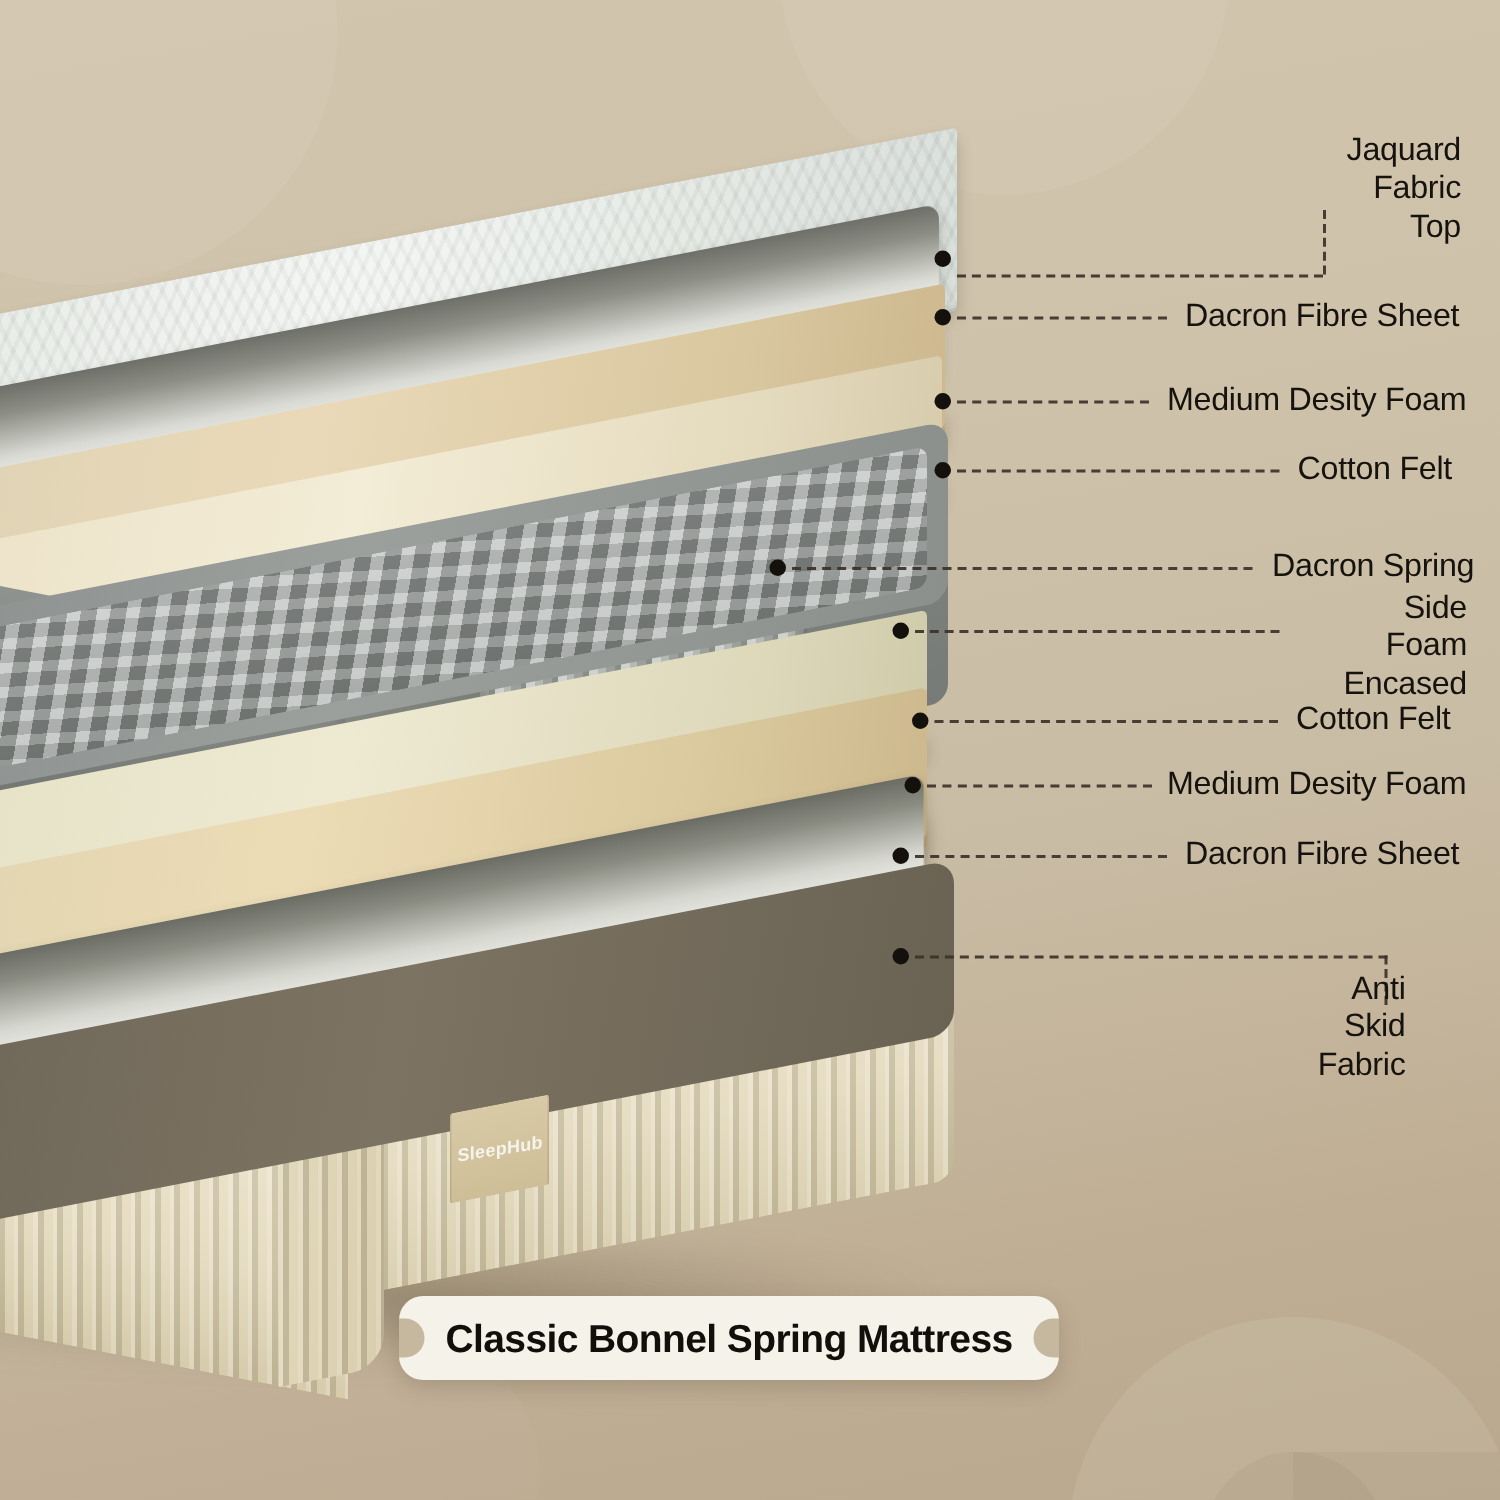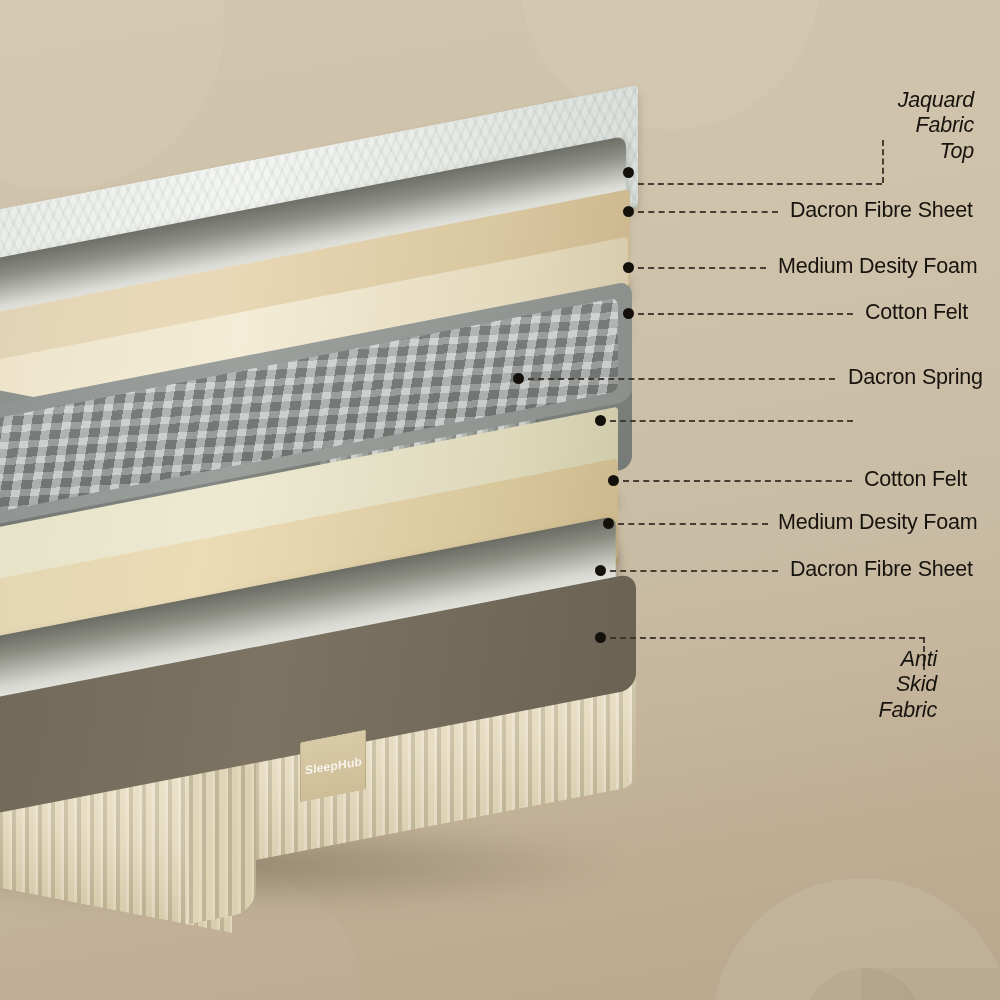--- a/index.html
+++ b/index.html
@@ -309,21 +309,21 @@
   }
   .callout-label {
     position: absolute;
     font-size: 21.5px;
     font-weight: 500;
     letter-spacing: -0.2px;
     color: #16120d;
     white-space: pre-line;
     line-height: 1.18;
   }
-  .callout-label.align-right { text-align: right; transform: translate(-100%, -50%); font-style: italic; }
+  .callout-label.align-right { text-align: right; transform: translate(-100%, -50%); }
   .callout-label.align-left  { text-align: center;  transform: translate(0, -50%); }
 
   
   #title-banner {
     position: absolute;
     left: 266px; top: 864px;
     width: 440px; height: 56px;
     background: #f5f2ea;
     border-radius: 16px;
     display: flex;
@@ -434,29 +434,34 @@
       <div class="callout-line" style="left: 638px; top: 267px; width: 128px;"></div>
       <div class="callout-label align-left" style="left: 778px; top: 267px;">Medium Desity Foam</div>
       <div class="callout-dot" style="left: 628px; top: 313px;"></div>
       <div class="callout-line" style="left: 638px; top: 313px; width: 215px;"></div>
       <div class="callout-label align-left" style="left: 865px; top: 313px;">Cotton Felt</div>
       <div class="callout-dot" style="left: 518px; top: 378px;"></div>
       <div class="callout-line" style="left: 528px; top: 378px; width: 307px;"></div>
       <div class="callout-label align-left" style="left: 848px; top: 378px;">Dacron Spring</div>
       <div class="callout-dot" style="left: 600px; top: 420px;"></div>
       <div class="callout-line" style="left: 610px; top: 420px; width: 243px;"></div>
+      <div class="callout-label align-right" style="left: 978px; top: 431px;">Side Foam
+Encased</div>
       <div class="callout-dot" style="left: 613px; top: 480px;"></div>
       <div class="callout-line" style="left: 623px; top: 480px; width: 229px;"></div>
       <div class="callout-label align-left" style="left: 864px; top: 480px;">Cotton Felt</div>
       <div class="callout-dot" style="left: 608px; top: 523px;"></div>
       <div class="callout-line" style="left: 618px; top: 523px; width: 150px;"></div>
       <div class="callout-label align-left" style="left: 778px; top: 523px;">Medium Desity Foam</div>
       <div class="callout-dot" style="left: 600px; top: 570px;"></div>
       <div class="callout-line" style="left: 610px; top: 570px; width: 168px;"></div>
       <div class="callout-label align-left" style="left: 790px; top: 570px;">Dacron Fibre Sheet</div>
       <div class="callout-dot" style="left: 600px; top: 637px;"></div>
       <div class="callout-line" style="left: 610px; top: 637px; width: 315px;"></div>
       <div class="callout-riser" style="left: 923px; top: 637px; height: 33px;"></div>
       <div class="callout-label align-right" style="left: 937px; top: 685px;">Anti Skid Fabric</div>
     </div>
 
+  <div id="title-banner">
+    <span id="title-text">Classic Bonnel Spring Mattress</span>
+  </div>
 
 </div>
 
 </body></html>

